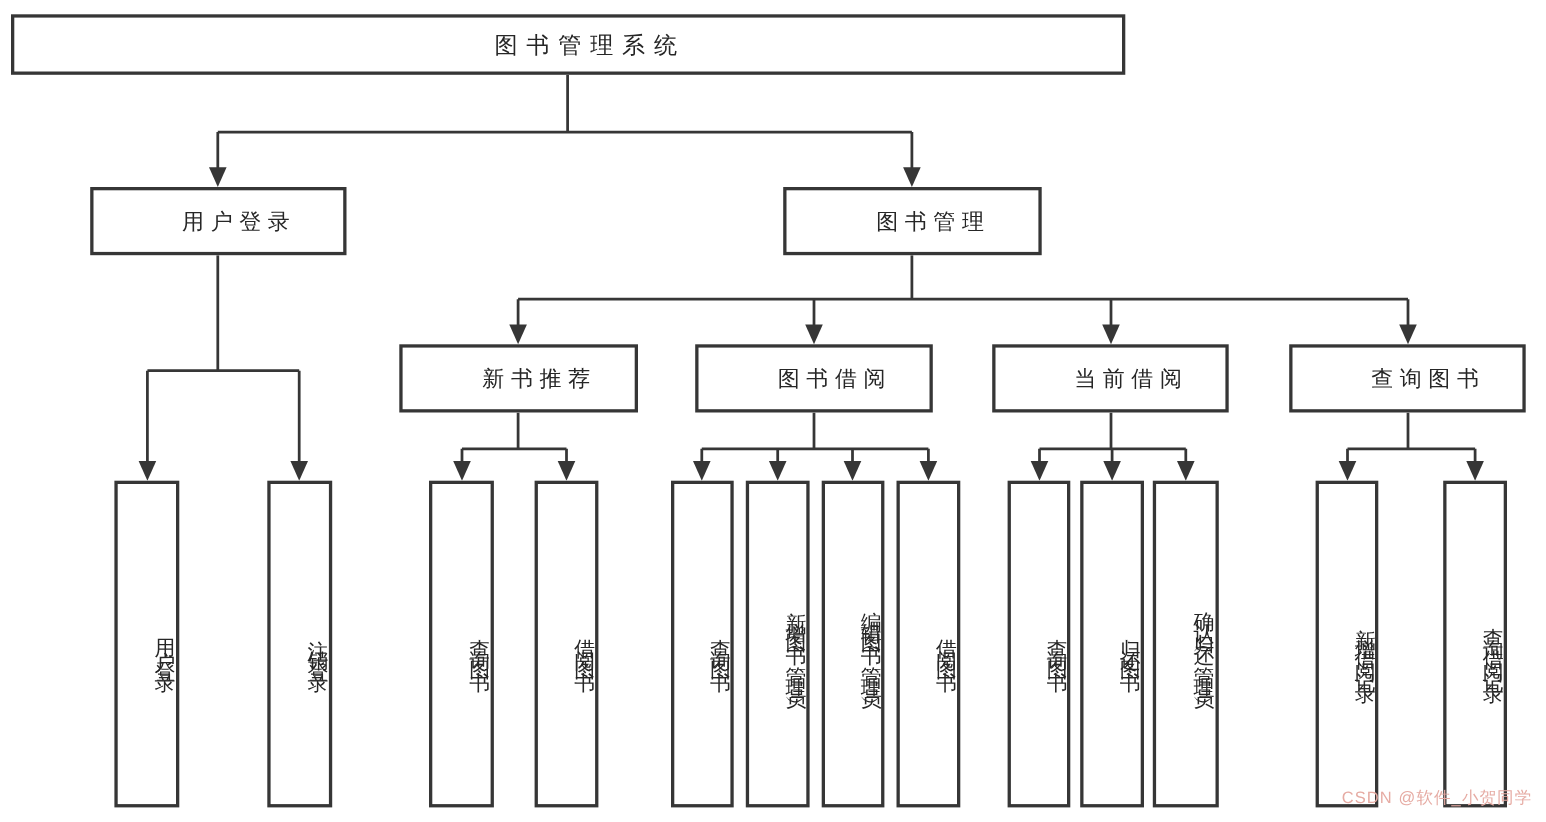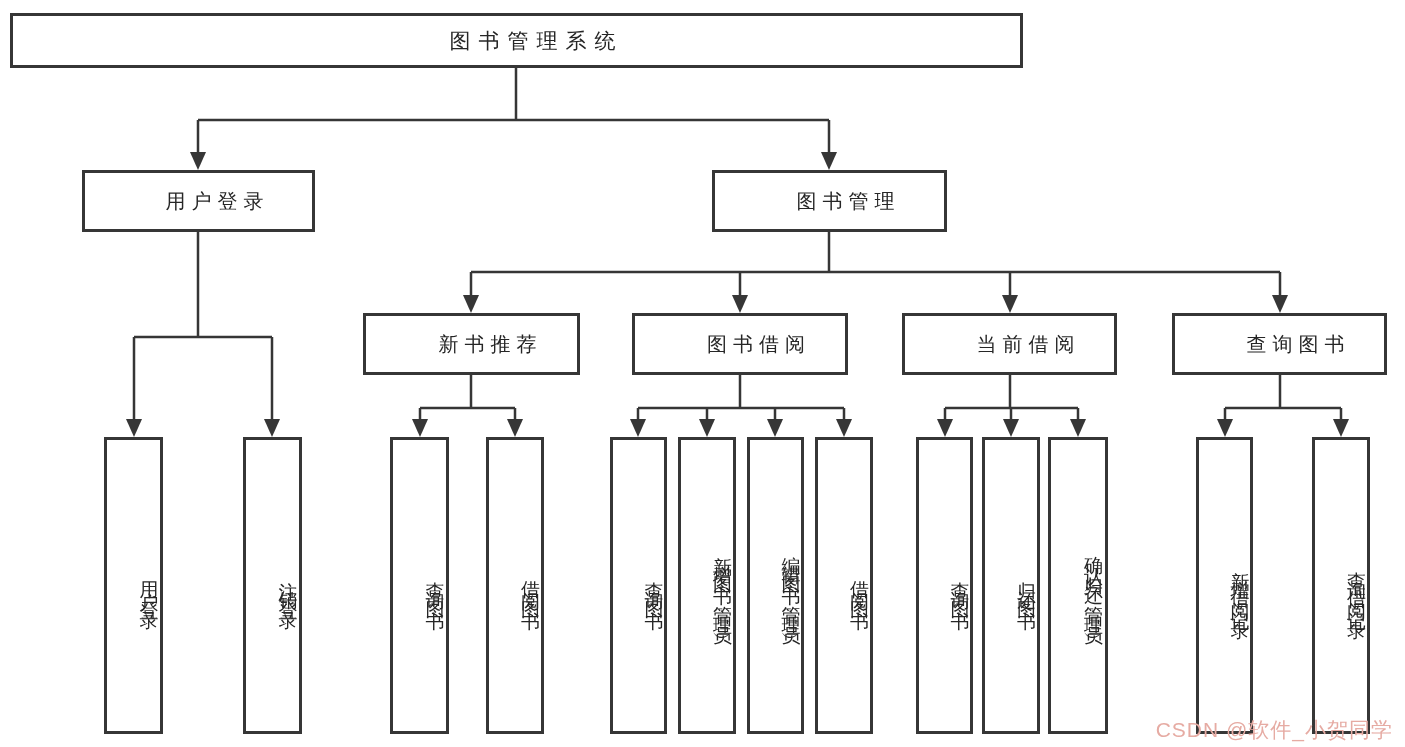--- a/index.html
+++ b/index.html
@@ -63,21 +63,21 @@
     text-orientation:mixed;
     font-size:19px;
     letter-spacing:10px;
     line-height:1;
     white-space:nowrap;
   }
   .watermark{
     position:absolute;
     right:12px;
     top:716px;
-    font-size:21px;
+    font-size:15px;
     letter-spacing:1px;
     color:var(--wm);
     z-index:10;
     white-space:nowrap;
     margin-left:16px;
   }
 </style>
 </head>
 <body>
 

